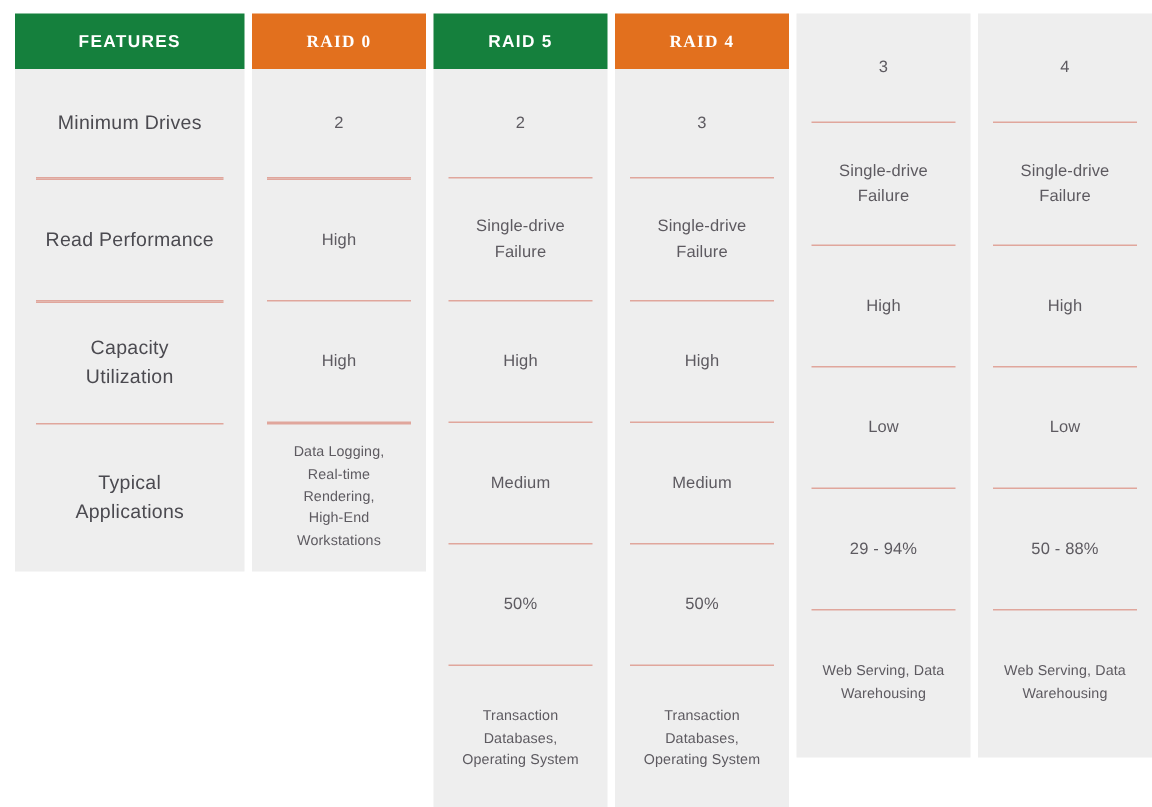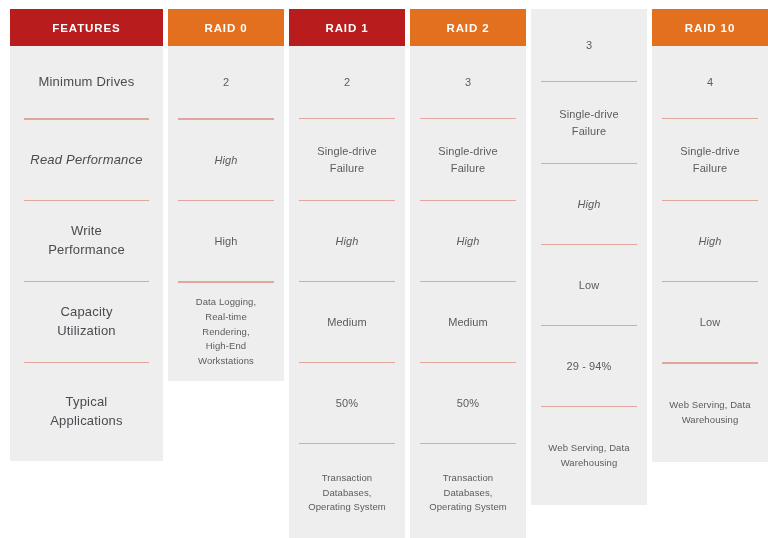--- a/index.html
+++ b/index.html
@@ -44,22 +44,22 @@
     height: 37px;
     display: flex;
     align-items: center;
     justify-content: center;
     color: #ffffff;
     font-size: 11.5px;
     letter-spacing: 0.9px;
     font-weight: 700;
     box-sizing: border-box;
   }
-  .head-crimson { background: #b91c1c; }
-  .head-orange  { background: #e2701e; }
+  .head-crimson { background: #15803d; }
+  .head-orange  { background: #e2701e; font-family: Liberation Serif, serif; }
 
   .col-body {
     background: #eeeeee;
     display: flex;
     flex-direction: column;
     padding: 0;
     box-sizing: border-box;
   }
 
   .cell {
@@ -84,21 +84,21 @@
     letter-spacing: 0.1px;
   }
   .cell-value.small {
     font-size: 9.5px;
     line-height: 1.55;
   }
 
   
   .h-r0 { height: 72px; }
   .h-r1 { height: 81px; }
-  .h-r2 { height: 80px; font-style: italic; }
+  .h-r2 { height: 80px; }
   .h-r3 { height: 80px; }
   .h-r4 { height: 80px; }
   .h-r5 { height: 98px; }
 
   .divider-row {
     height: 1px;
     display: flex;
     align-items: center;
     padding: 0 14px;
     box-sizing: border-box;
@@ -125,22 +125,20 @@
         <div class="divider-row">
             <div class="divider"></div>
           </div>
         <div class="divider-row">
             <div class="divider"></div>
           </div>
         <div class="cell cell-label h-r2 nowrap-pre">Read Performance</div>
         <div class="divider-row">
             <div class="divider"></div>
           </div>
-        <div class="cell cell-label h-r3 nowrap-pre">Write
-Performance</div>
         <div class="divider-row">
             <div class="divider"></div>
           </div>
         <div class="cell cell-label h-r4 nowrap-pre">Capacity
 Utilization</div>
         <div class="divider-row">
             <div class="divider"></div>
           </div>
         <div class="cell cell-label h-r5 nowrap-pre">Typical
 Applications</div>
@@ -170,21 +168,21 @@
           </div>
         <div class="cell cell-value small h-r5 nowrap-pre">Data Logging,
 Real-time
 Rendering,
 High-End
 Workstations</div>
       </div>
     </div>
 
     <div class="col col-raid">
-      <div class="col-head head-crimson">RAID 1</div>
+      <div class="col-head head-crimson">RAID 5</div>
       <div class="col-body">
         <div class="cell cell-value h-r0 nowrap-pre">2</div>
         <div class="divider-row">
             <div class="divider"></div>
           </div>
         <div class="cell cell-value h-r1 nowrap-pre">Single-drive
 Failure</div>
         <div class="divider-row">
             <div class="divider"></div>
           </div>
@@ -200,21 +198,21 @@
         <div class="divider-row">
             <div class="divider"></div>
           </div>
         <div class="cell cell-value small h-r5 nowrap-pre">Transaction
 Databases,
 Operating System</div>
       </div>
     </div>
 
     <div class="col col-raid">
-      <div class="col-head head-orange">RAID 2</div>
+      <div class="col-head head-orange">RAID 4</div>
       <div class="col-body">
         <div class="cell cell-value h-r0 nowrap-pre">3</div>
         <div class="divider-row">
             <div class="divider"></div>
           </div>
         <div class="cell cell-value h-r1 nowrap-pre">Single-drive
 Failure</div>
         <div class="divider-row">
             <div class="divider"></div>
           </div>
@@ -258,39 +256,39 @@
         <div class="cell cell-value h-r4 nowrap-pre">29 - 94%</div>
         <div class="divider-row">
             <div class="divider"></div>
           </div>
         <div class="cell cell-value small h-r5 nowrap-pre">Web Serving, Data
 Warehousing</div>
       </div>
     </div>
 
     <div class="col col-raid">
-      <div class="col-head head-orange">RAID 10</div>
       <div class="col-body">
         <div class="cell cell-value h-r0 nowrap-pre">4</div>
         <div class="divider-row">
             <div class="divider"></div>
           </div>
         <div class="cell cell-value h-r1 nowrap-pre">Single-drive
 Failure</div>
         <div class="divider-row">
             <div class="divider"></div>
           </div>
         <div class="cell cell-value h-r2 nowrap-pre">High</div>
         <div class="divider-row">
             <div class="divider"></div>
           </div>
         <div class="cell cell-value h-r3 nowrap-pre">Low</div>
         <div class="divider-row">
             <div class="divider"></div>
           </div>
+        <div class="cell cell-value h-r4 nowrap-pre">50 - 88%</div>
         <div class="divider-row">
             <div class="divider"></div>
           </div>
         <div class="cell cell-value small h-r5 nowrap-pre">Web Serving, Data
 Warehousing</div>
       </div>
     </div>
 
   </div>
 </div>

